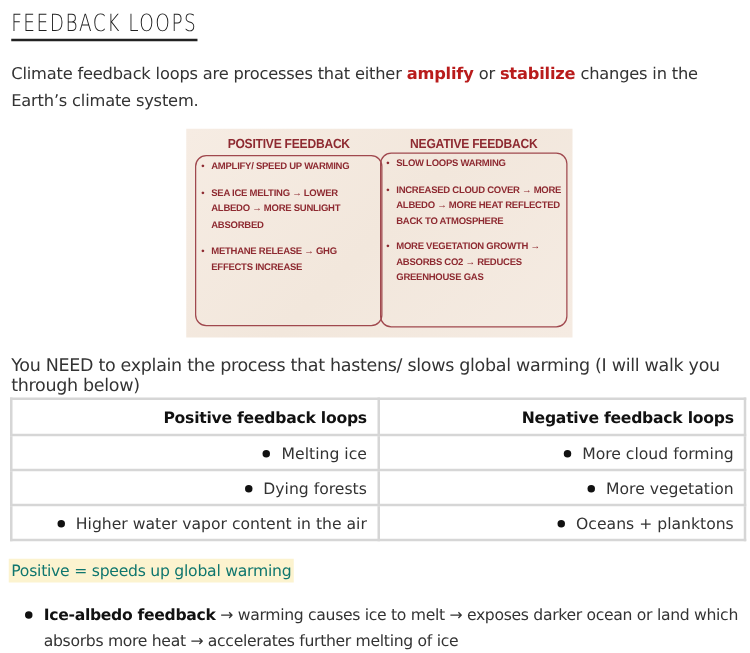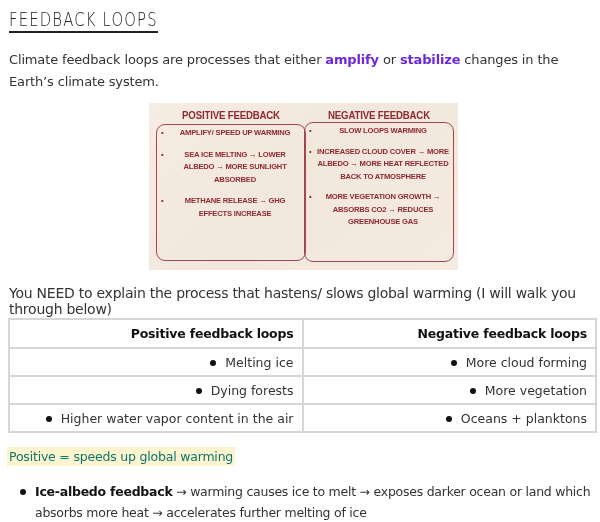--- a/index.html
+++ b/index.html
@@ -13,21 +13,21 @@
       font-family: "DejaVu Sans", sans-serif;
       font-size: 19px; letter-spacing: 1.5px; font-weight: 300;
       transform: scaleX(0.78); transform-origin: left top;
       color: #222; border-bottom: 2px solid #222; padding-bottom: 1px; line-height: 22px;
     }
     .intro {
       position: absolute; left: 9px; top: 49px; width: 585px;
       font-size: 13px; line-height: 22px; color: #333;
       letter-spacing: -0.15px;
     }
-    .intro b { color: #6d28d9; }
+    .intro b { color: #b91c1c; }
     .figure {
       position: absolute; left: 149px; top: 103px; width: 309px; height: 167px;
       background: linear-gradient(135deg, #f6ece3 0%, #f2e7dc 50%, #f5ebe2 100%);
       font-family: Liberation Sans, sans-serif;
       color: #8e2a31; font-weight: bold;
     }
     .fig-col { position: absolute; top: 0; width: 150px; }
     .fig-col.pos { left: 7px; }
     .fig-col.neg { left: 155px; }
     .fig-head {
@@ -37,21 +37,21 @@
     .fig-box {
       margin-top: 3px; border: 1.3px solid #a0484e; border-radius: 9px;
       height: 137px; box-sizing: border-box; padding: 2px 4px;
     }
     .fig-col.neg .fig-box { height: 140px; margin-top: 1px; }
     .fig-item {
       display: flex; font-size: 7.6px; line-height: 12.5px; letter-spacing: -0.2px;
       margin-bottom: 9px;
     }
     .fig-item .dot { width: 8px; flex: none; text-align: left; }
-    .fig-item .txt { flex: 1; text-align: center; }
+    .fig-item .txt { flex: 1; text-align: left; }
     .need {
       position: absolute; left: 9px; top: 285px; font-size: 14px; color: #333; letter-spacing: -0.25px;
     }
     table.fb {
       position: absolute; left: 8px; top: 318px; width: 589px;
       border-collapse: collapse; font-size: 12.5px; color: #333;
     }
     table.fb td, table.fb th {
       border: 2px solid #d6d6d6; height: 26px; padding: 0 8px; text-align: right;
     }

